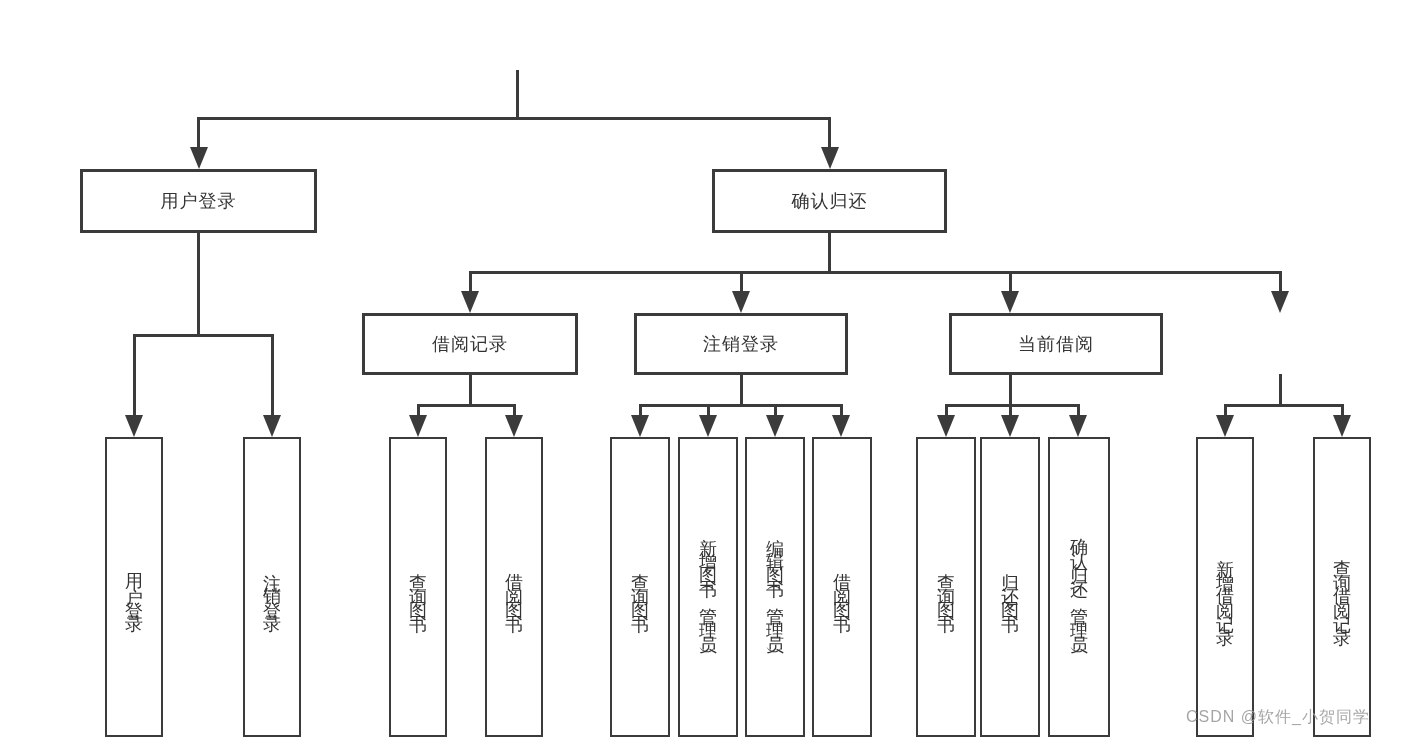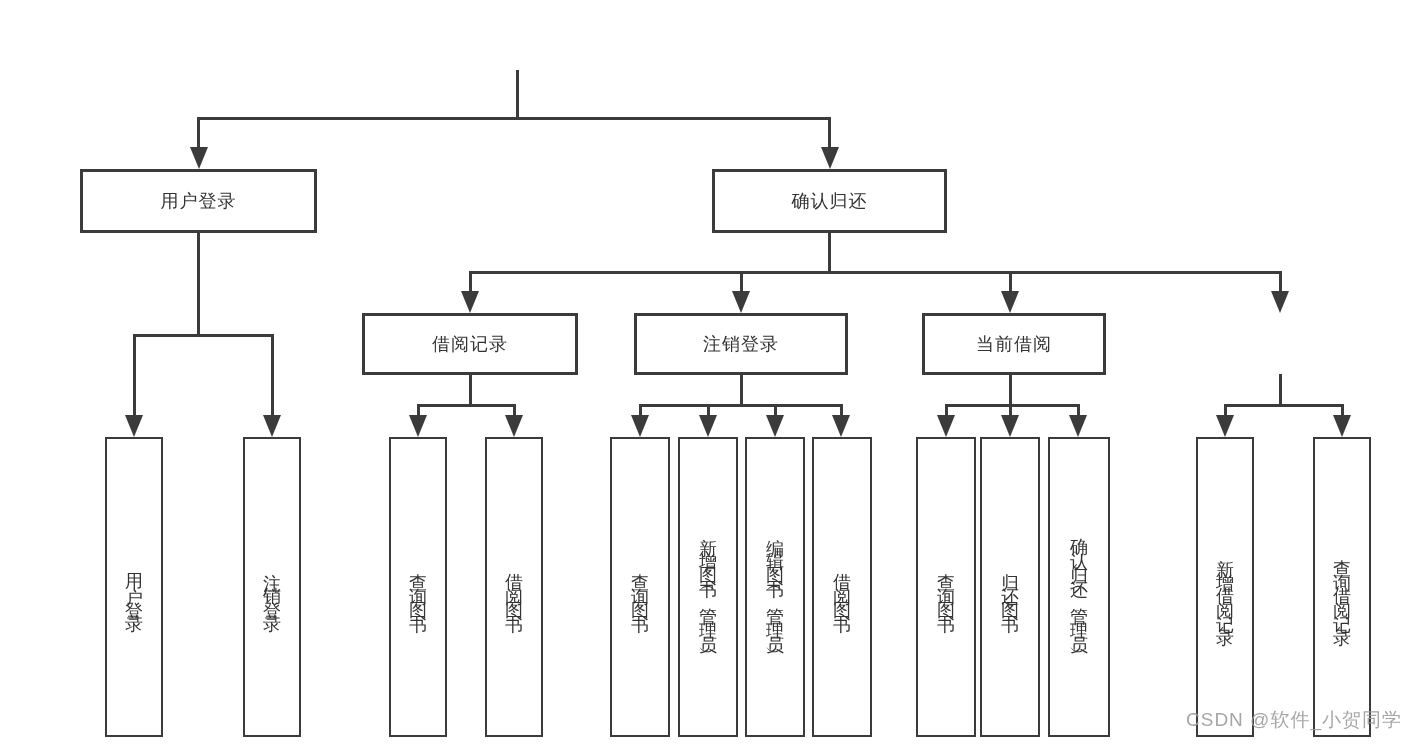--- a/index.html
+++ b/index.html
@@ -25,21 +25,21 @@
     position:absolute;width:0;height:0;
     border-left:9px solid transparent;border-right:9px solid transparent;
     border-top:22px solid #3b3b3b;
   }
   
   .p-root   {left:13px;  top:13px;  width:1010px;height:57px;}
   .p-user   {left:80px;  top:169px; width:237px; height:64px;}
   .p-book   {left:712px; top:169px; width:235px; height:64px;}
   .p-rec    {left:362px; top:313px; width:216px; height:62px;}
   .p-borrow {left:634px; top:313px; width:214px; height:62px;}
-  .p-current{left:922px; top:313px; width:184px; height:62px;}
+  .p-current{left:949px; top:313px; width:214px; height:62px;}
   .p-record {left:1172px;top:313px; width:216px; height:62px;}
   .p-user1  {left:105px; top:437px; width:58px;  height:300px;}
   .p-user2  {left:243px; top:437px; width:58px;  height:300px;}
   .p-rec1   {left:389px; top:437px; width:58px;  height:300px;}
   .p-rec2   {left:485px; top:437px; width:58px;  height:300px;}
   .p-bb1    {left:610px; top:437px; width:60px;  height:300px;}
   .p-bb2    {left:678px; top:437px; width:60px;  height:300px;}
   .p-bb3    {left:745px; top:437px; width:60px;  height:300px;}
   .p-bb4    {left:812px; top:437px; width:60px;  height:300px;}
   .p-cb1    {left:916px; top:437px; width:60px;  height:300px;}
@@ -99,21 +99,21 @@
   .ar-cb3     {left:1069px;top:415px;}
   .ln-recordv {left:1279px;top:374px;width:3px;height:32px;}
   .ln-recordh {left:1224px;top:404px;width:120px;height:3px;}
   .st-br1     {left:1224px;top:406px;width:3px;height:12px;}
   .ar-br1     {left:1216px;top:415px;}
   .st-br2     {left:1341px;top:406px;width:3px;height:12px;}
   .ar-br2     {left:1333px;top:415px;}
   
   .watermark{
     position:absolute;left:1186px;top:707px;z-index:10;
-    font-size:19px;color:#9c9c9c;opacity:0.9;white-space:nowrap;letter-spacing:1px;
+    font-size:16px;color:#9c9c9c;opacity:0.9;white-space:nowrap;letter-spacing:1px;
   }
 </style>
 </head>
 <body>
 
 <div id="canvas">
 
 
   <div class="ln ln-root-v"></div>
   <div class="ln ln-root-h"></div>

